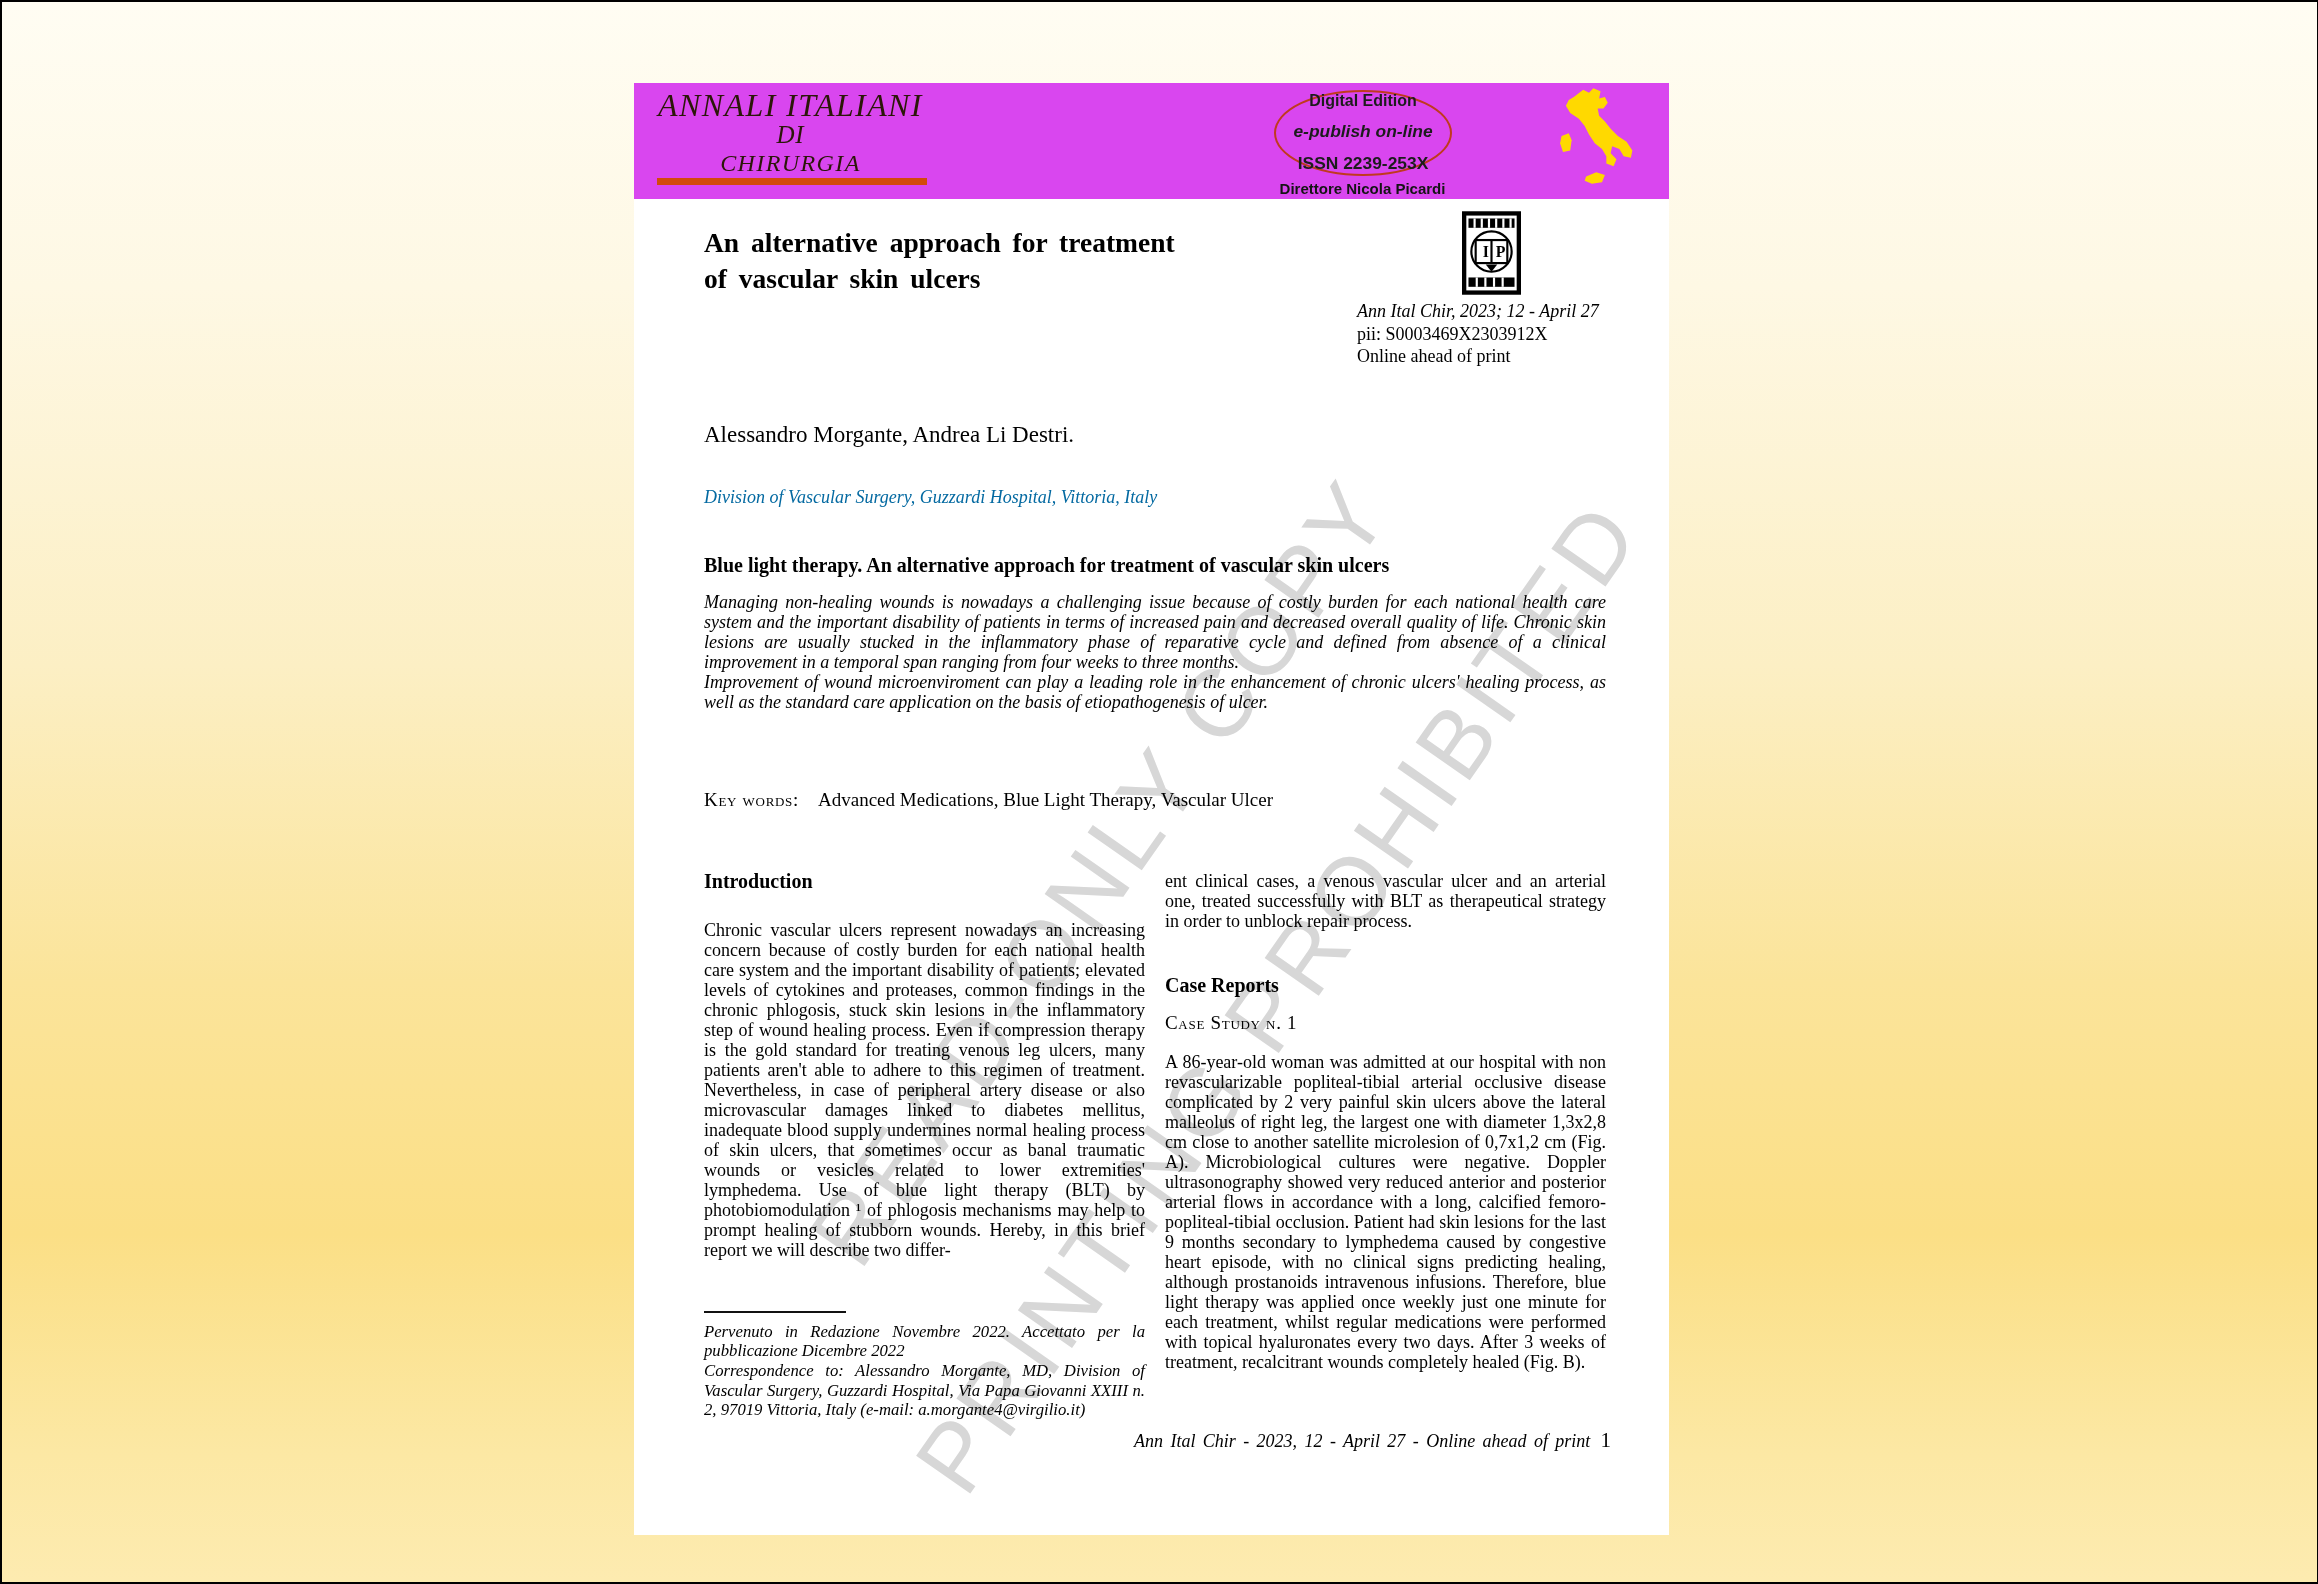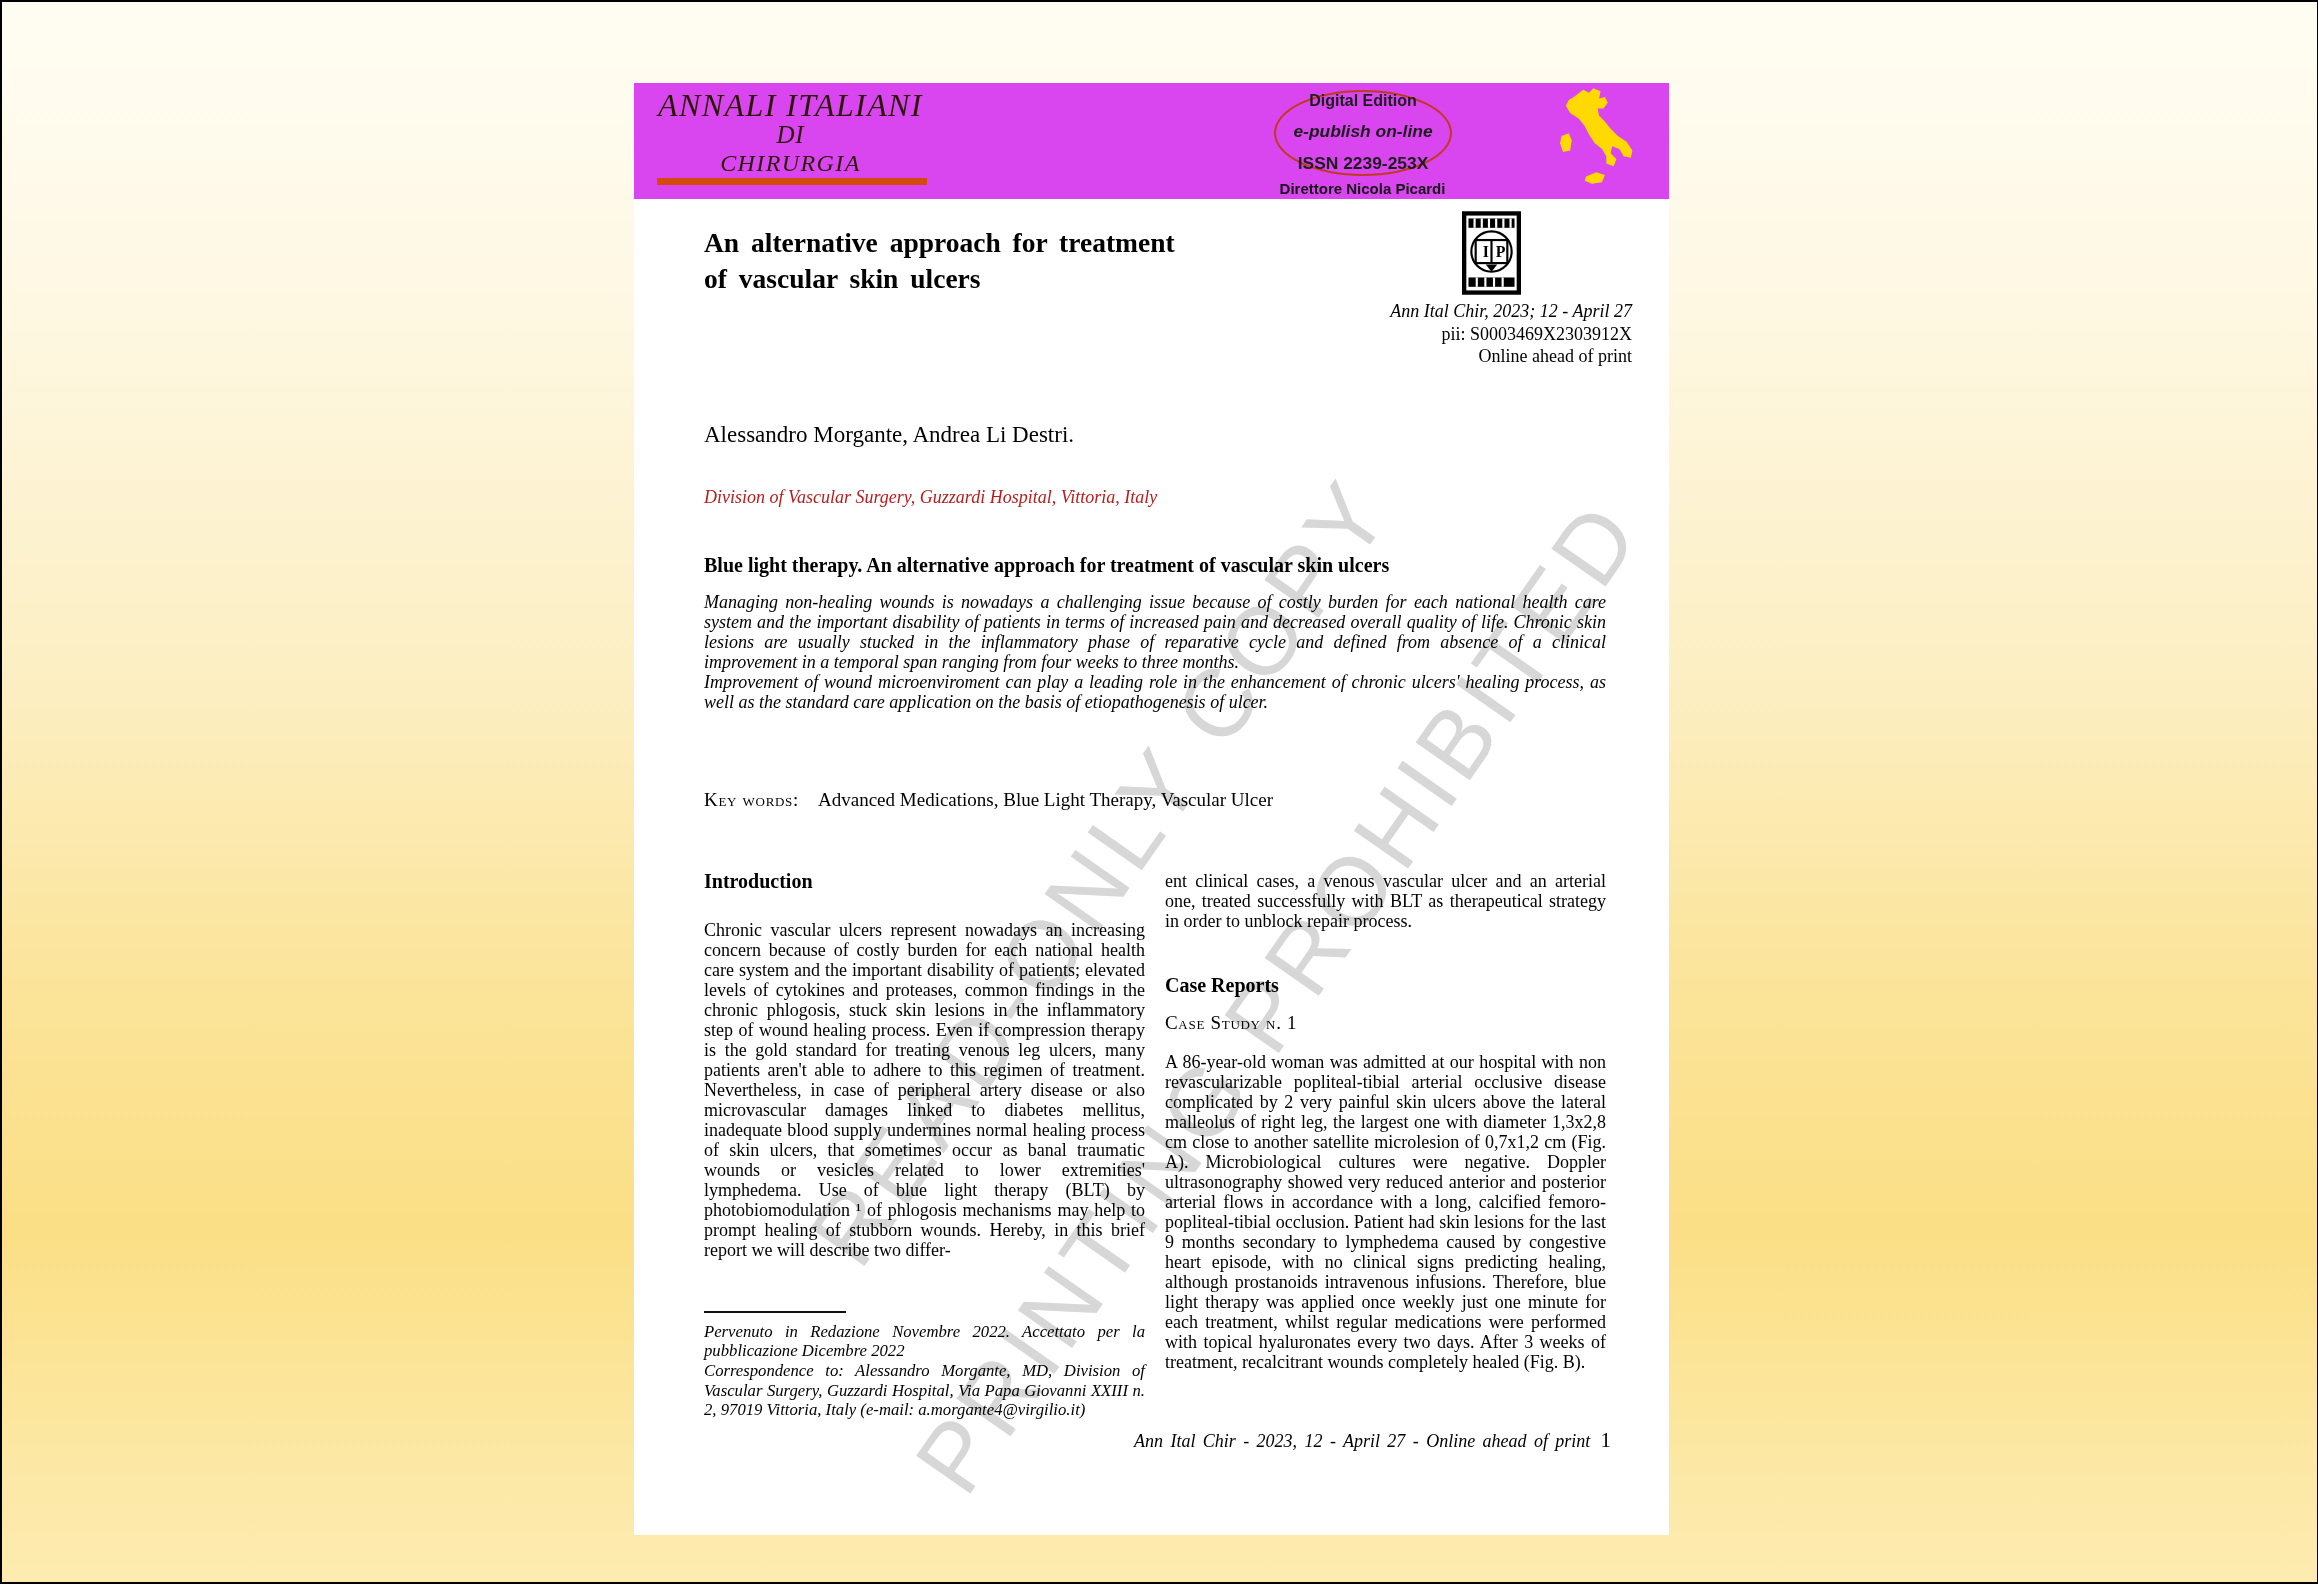--- a/index.html
+++ b/index.html
@@ -40,26 +40,26 @@
   .badge-l2{font-size:17.4px;font-weight:bold;font-style:italic;}
   .badge-l3{font-size:17.4px;font-weight:bold;}
   #director{position:absolute;left:616px;top:97px;width:225px;text-align:center;
     font-family:"Liberation Sans",sans-serif;font-size:15px;font-weight:bold;color:#141414;}
   #italy-map{position:absolute;left:907px;top:1.4px;width:109px;height:112px;}
   
   #article-title{position:absolute;left:70px;top:142px;width:551px;font-weight:bold;color:#000;}
   .at1{font-size:32px;line-height:39px;word-spacing:5px;}
   .at2{font-size:27.5px;line-height:36px;word-spacing:5px;}
   #stamp-logo{position:absolute;left:828px;top:128px;width:59px;height:84px;}
-  #issue-meta{position:absolute;left:723px;top:217px;width:275px;text-align:right;
+  #issue-meta{position:absolute;left:723px;top:217px;width:275px;text-align:left;
     font-size:18px;line-height:22.5px;color:#000;}
   .meta-citation{font-style:italic;}
   
   #authors{position:absolute;left:70px;top:339px;font-size:23px;color:#000;}
-  #affiliation{position:absolute;left:70px;top:404px;font-size:18px;font-style:italic;color:#b91c1c;}
+  #affiliation{position:absolute;left:70px;top:404px;font-size:18px;font-style:italic;color:#0369a1;}
   #abstract-title{position:absolute;left:70px;top:471px;width:902px;font-size:20px;font-weight:bold;color:#000;}
   #abstract{position:absolute;left:70px;top:509px;width:902px;
     font-size:18px;line-height:20px;font-style:italic;text-align:justify;color:#000;}
   #keywords{position:absolute;left:70px;top:706px;font-size:19px;color:#000;}
   #keywords .kw-label{font-variant:small-caps;letter-spacing:0.7px;margin-right:19px;text-align:center;}
   
   .col{position:absolute;top:787px;width:441px;font-size:18px;line-height:20px;
     text-align:justify;color:#000;}
   #col-left{left:70px;}
   #col-right{left:531px;}

